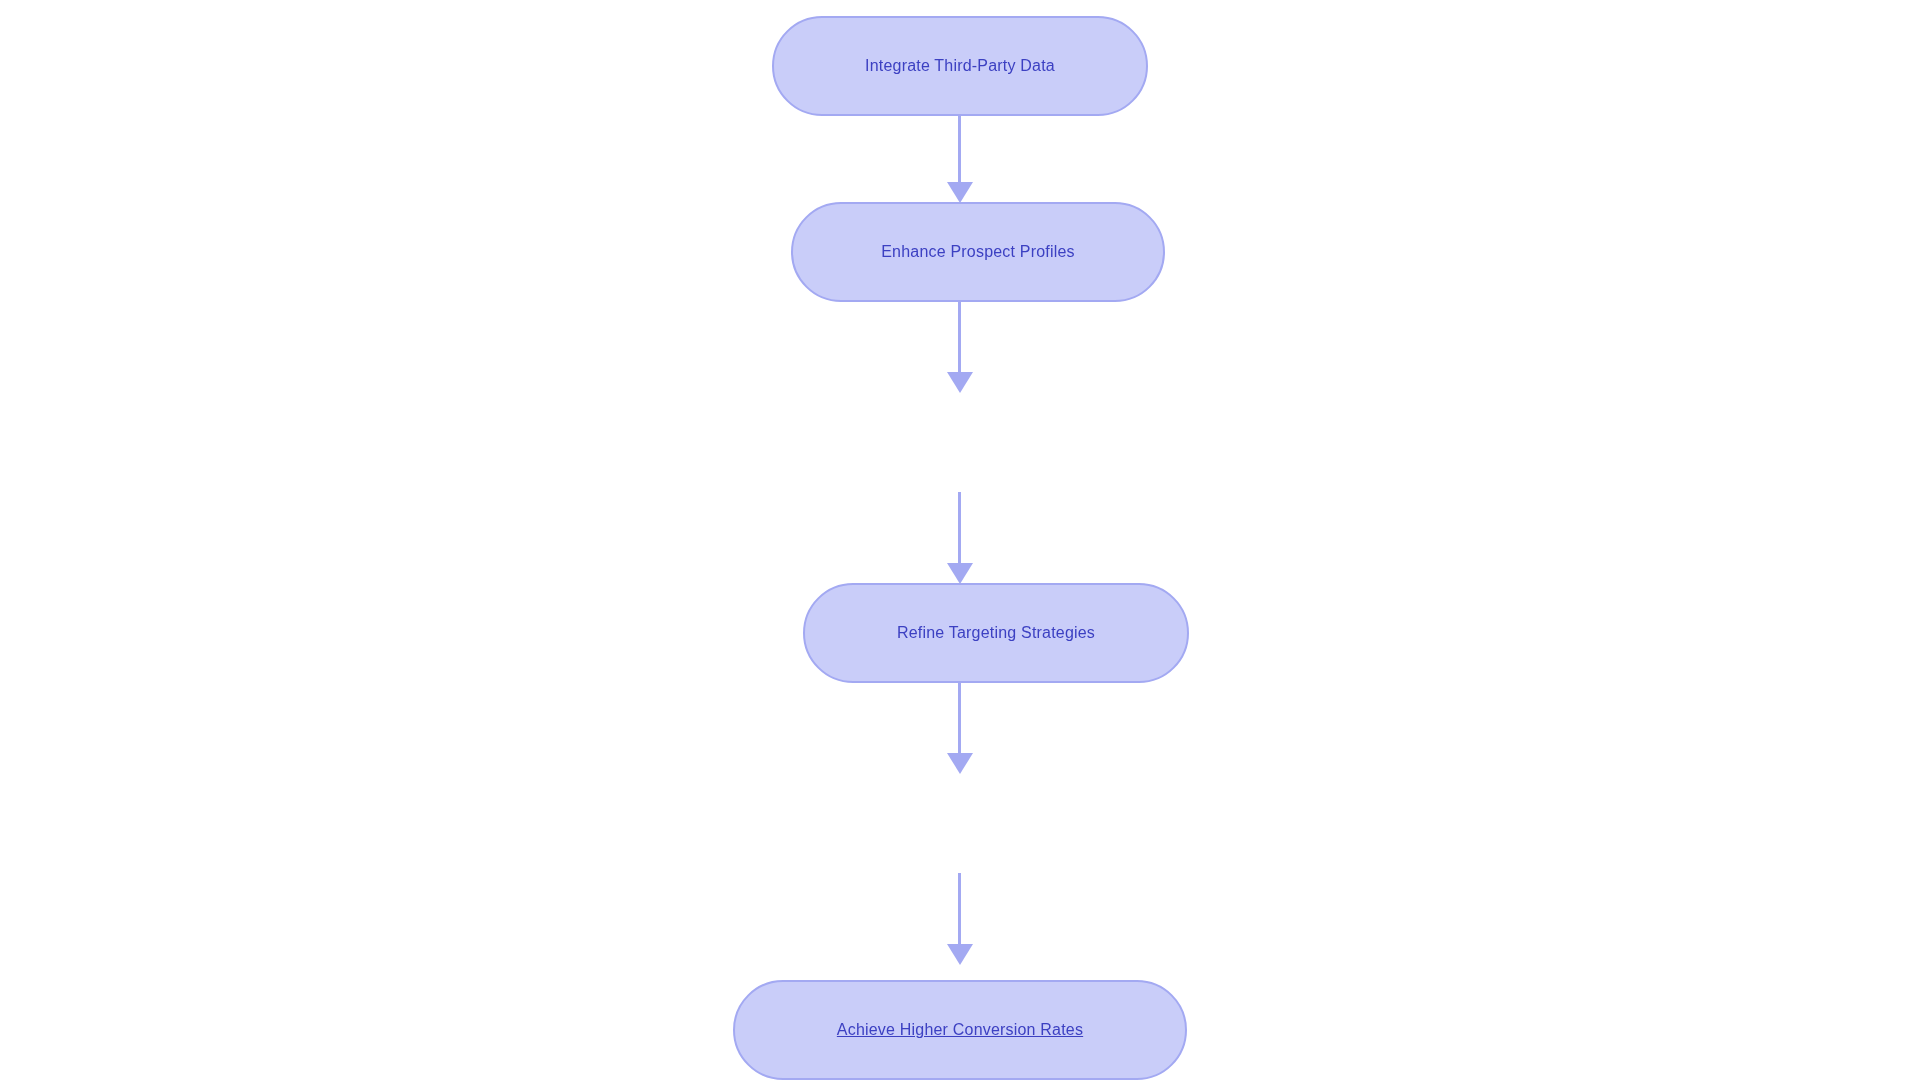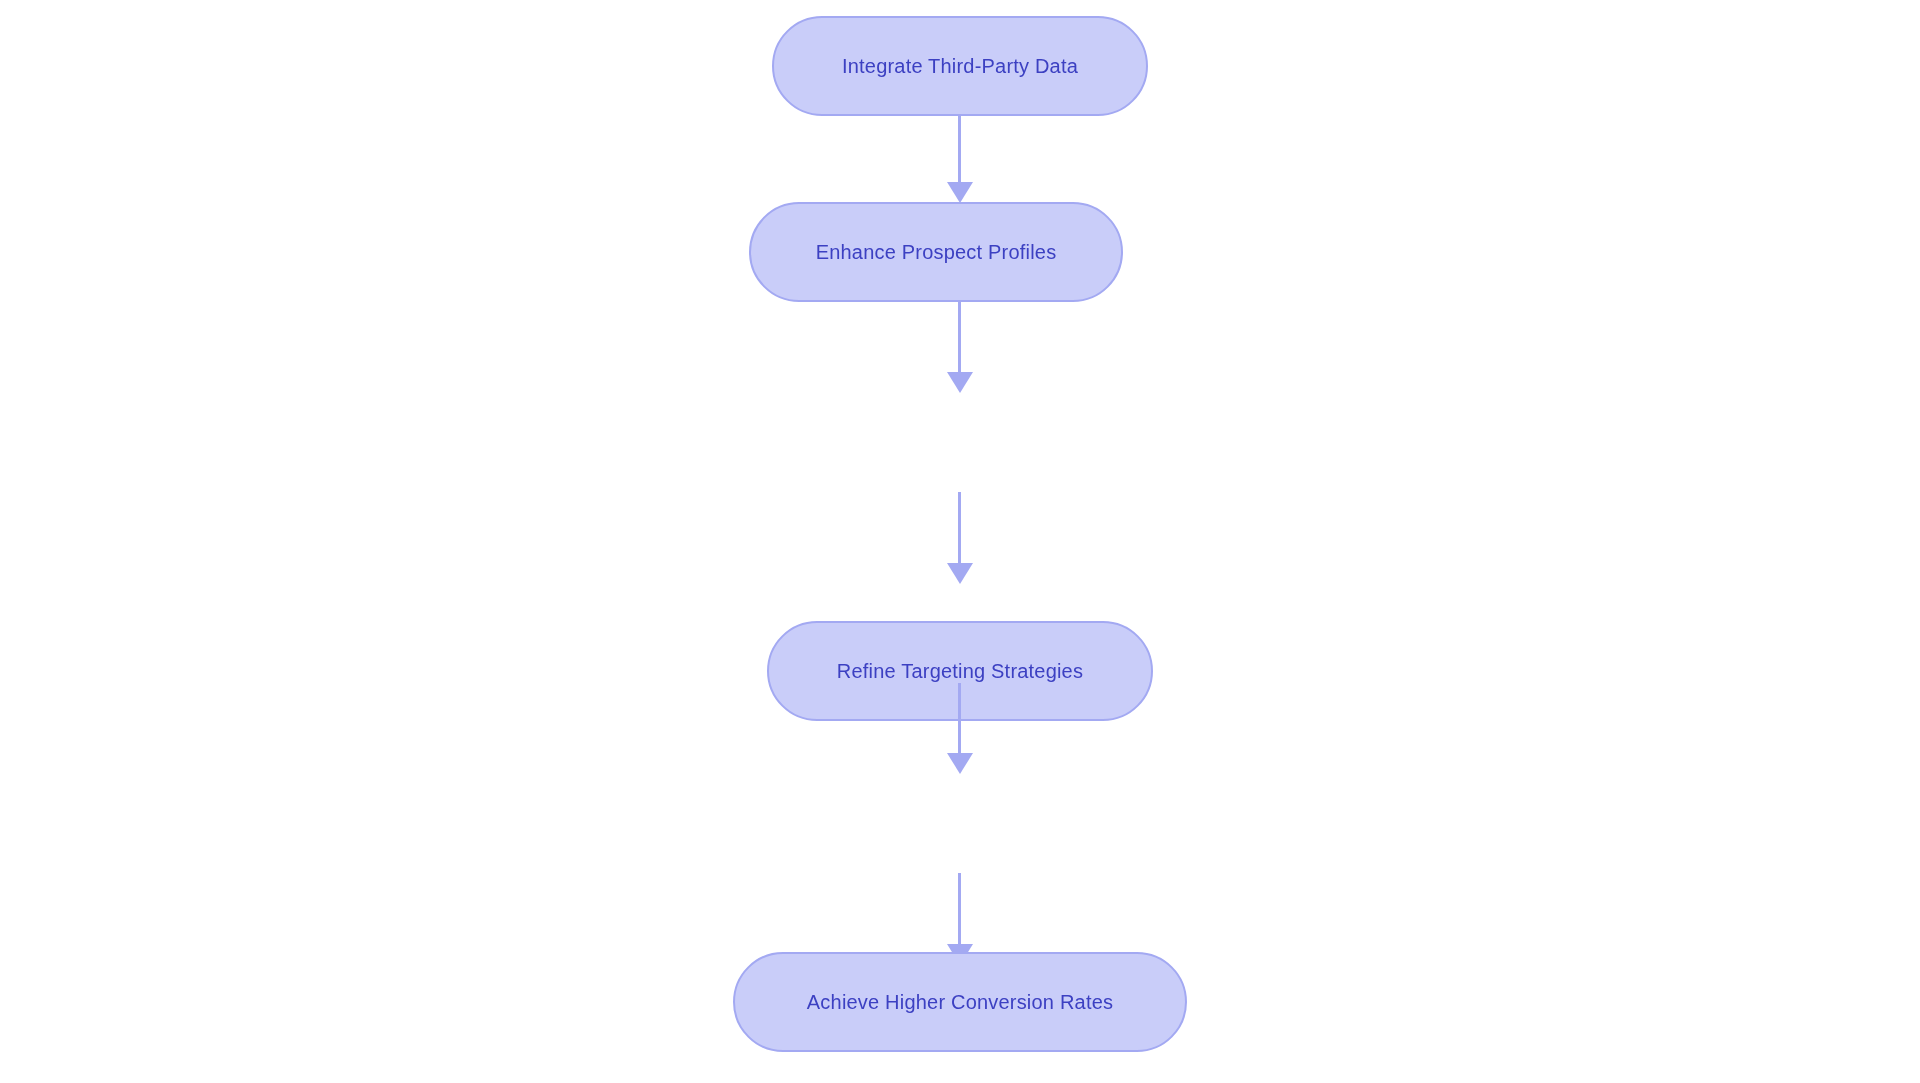--- a/index.html
+++ b/index.html
@@ -19,30 +19,30 @@
     position: absolute;
     height: 100px;
     box-sizing: border-box;
     border-radius: 50px;
     background: var(--node-fill, #c9cdf9);
     border: 2px solid var(--node-border, #a3a9f2);
     display: flex;
     align-items: center;
     justify-content: center;
     text-align: right;
-    font-size: 20px;
+    font-size: 16px;
     letter-spacing: 0.2px;
     color: var(--node-text, #3c40c2);
   }
   .n0 { left: 772px; top: 16px;  width: 376px; }
-  .n1 { left: 749px; top: 202px; width: 374px; }
+  .n1 { left: 791px; top: 202px; width: 374px; }
   .n2 { left: 782px; top: 392px; width: 356px; }
-  .n3 { left: 767px; top: 583px; width: 386px; margin-top: 38px; }
+  .n3 { left: 803px; top: 583px; width: 386px; }
   .n4 { left: 757px; top: 773px; width: 406px; }
-  .n5 { left: 733px; top: 952px; width: 454px; }
+  .n5 { left: 733px; top: 980px; width: 454px; text-decoration: underline; }
 
   .arrow-stem {
     position: absolute;
     left: 958px;
     width: 3px;
     background: var(--arrow, #a3a9f2);
   }
   .arrow-head {
     position: absolute;
     left: 947px;

